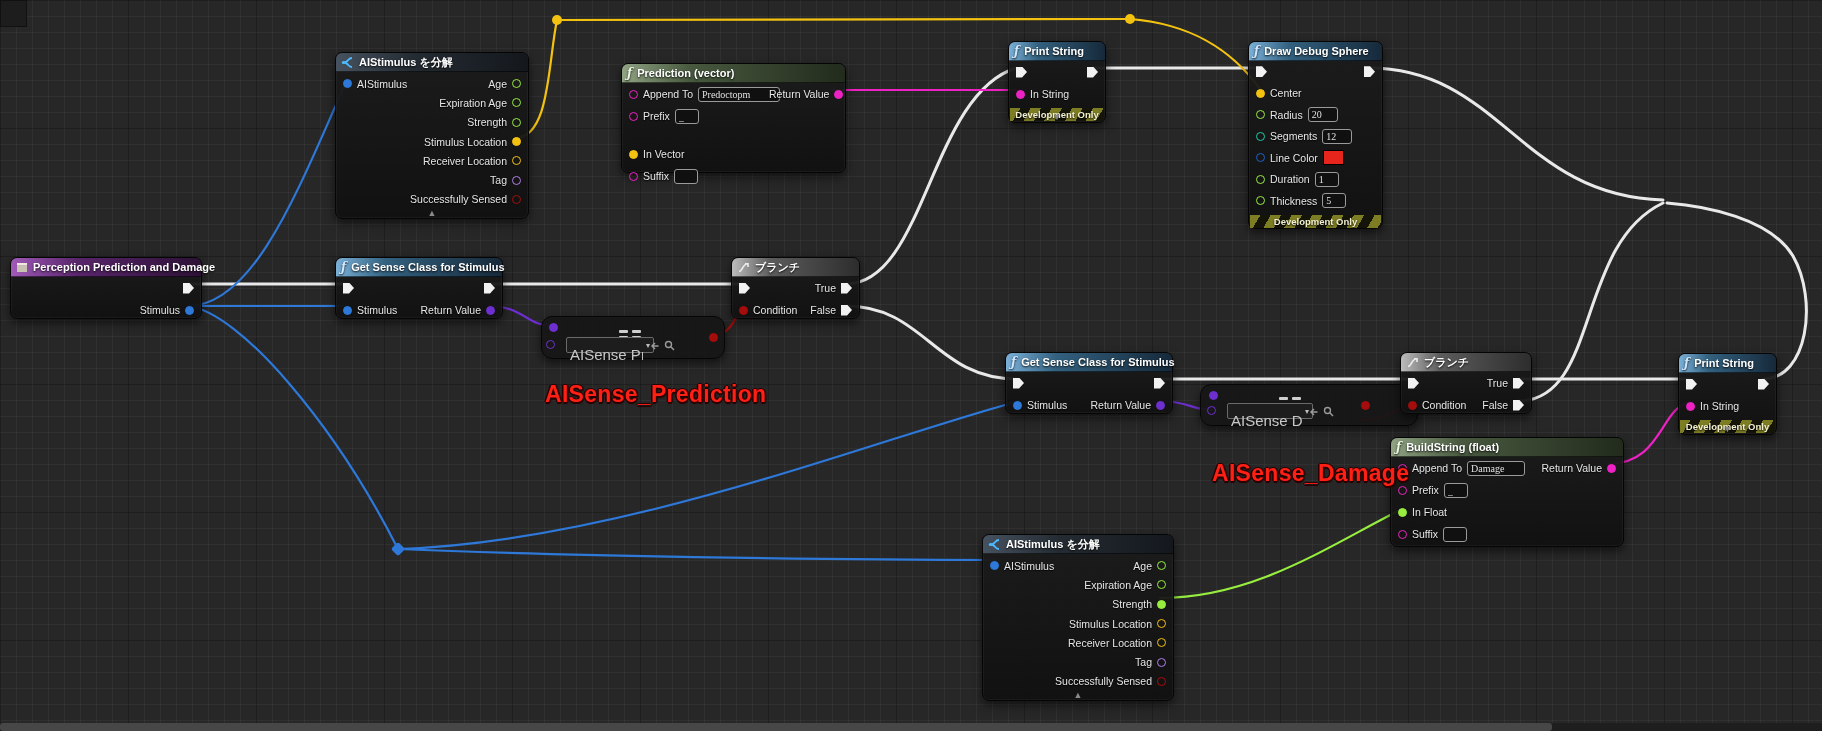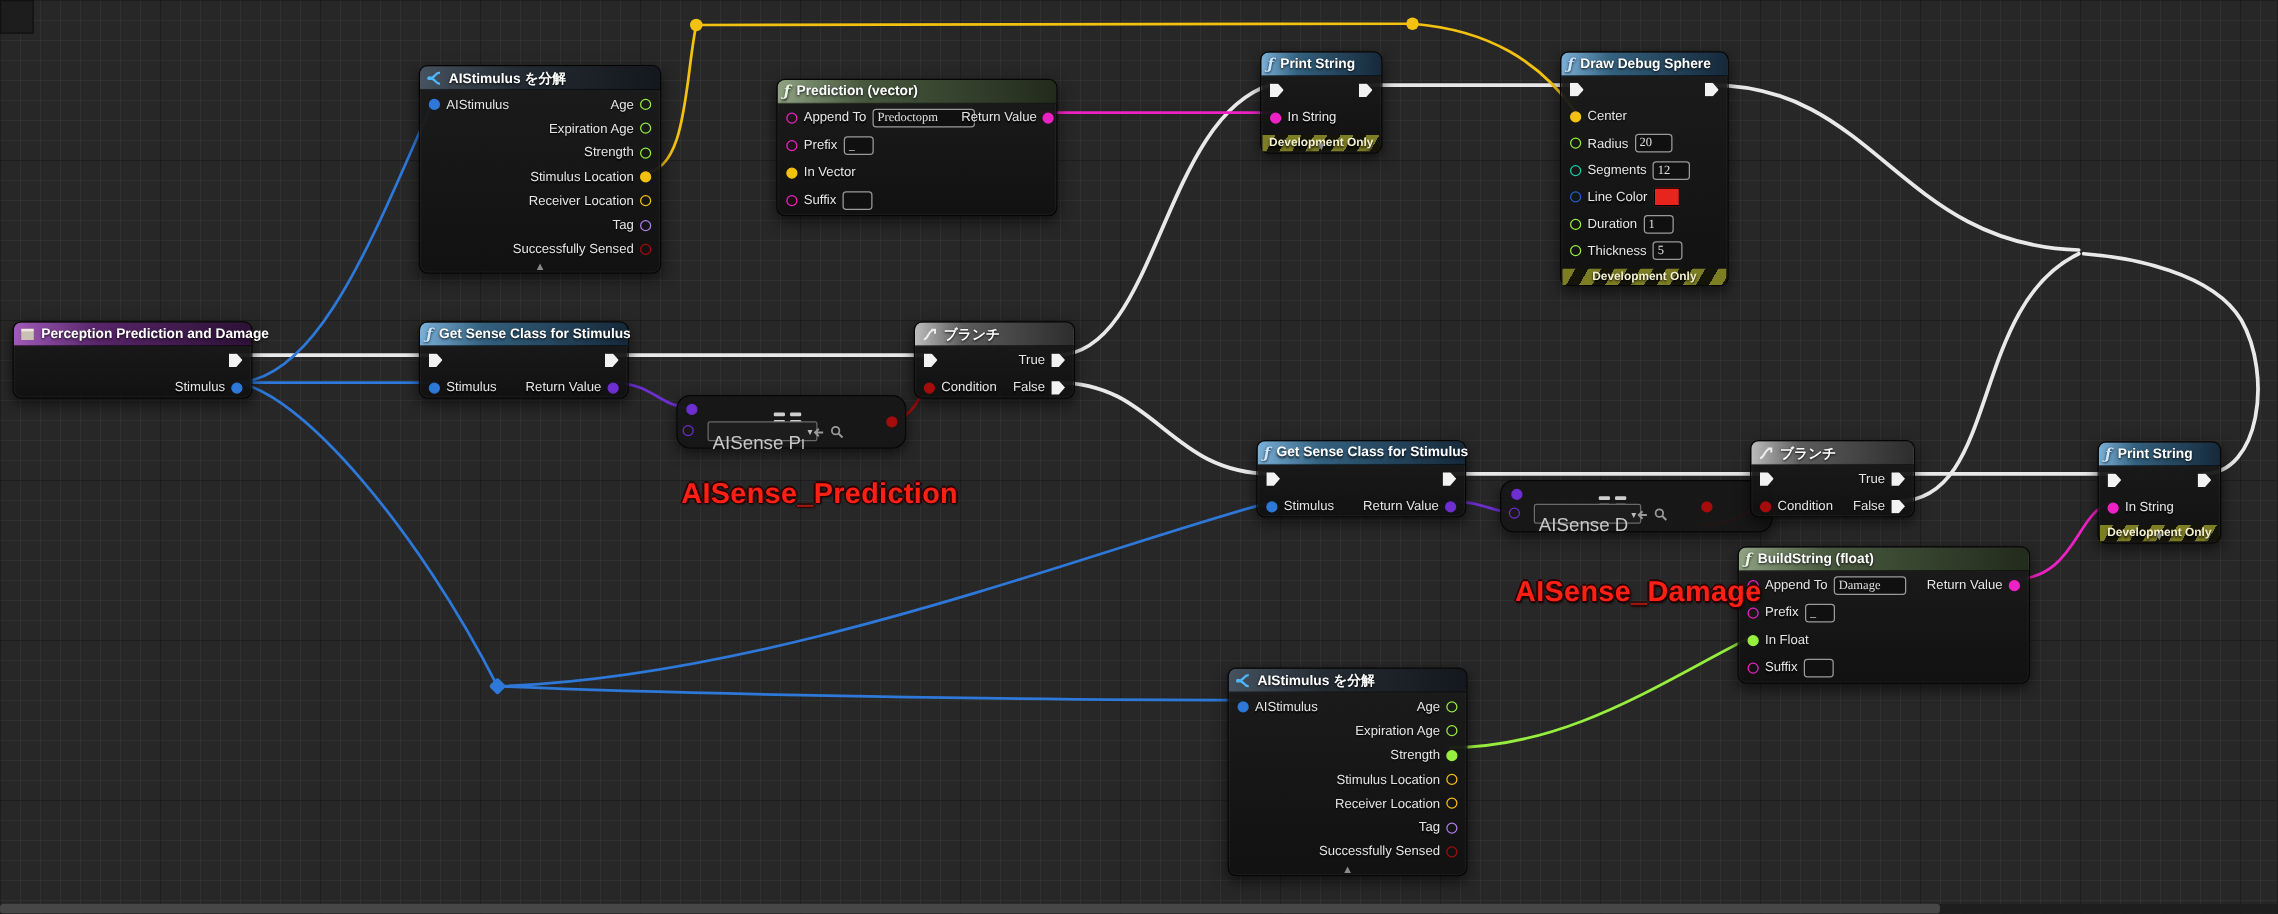--- a/index.html
+++ b/index.html
@@ -184,21 +184,21 @@
           </span>
         </div>
         <div class="row" style="height: 22px;">
           <span class="side">
             <span class="pin circ" style="border-color: rgb(238, 34, 196);"></span>
             <span class="plabel">Prefix</span>
             <input class="pfield" type="text" value="_" style="width: 16px;">
           </span>
           <span class="side"></span>
         </div>
-        <div class="row" style="height: 22px;">
+        <div class="row" style="height: 22px; margin-top: 16px;">
           <span class="side">
             <span class="pin circ" style="border-color: rgb(243, 194, 17); background: rgb(243, 194, 17);"></span>
             <span class="plabel">In Vector</span>
           </span>
           <span class="side"></span>
         </div>
         <div class="row" style="height: 22px;">
           <span class="side">
             <span class="pin circ" style="border-color: rgb(238, 34, 196);"></span>
             <span class="plabel">Suffix</span>

